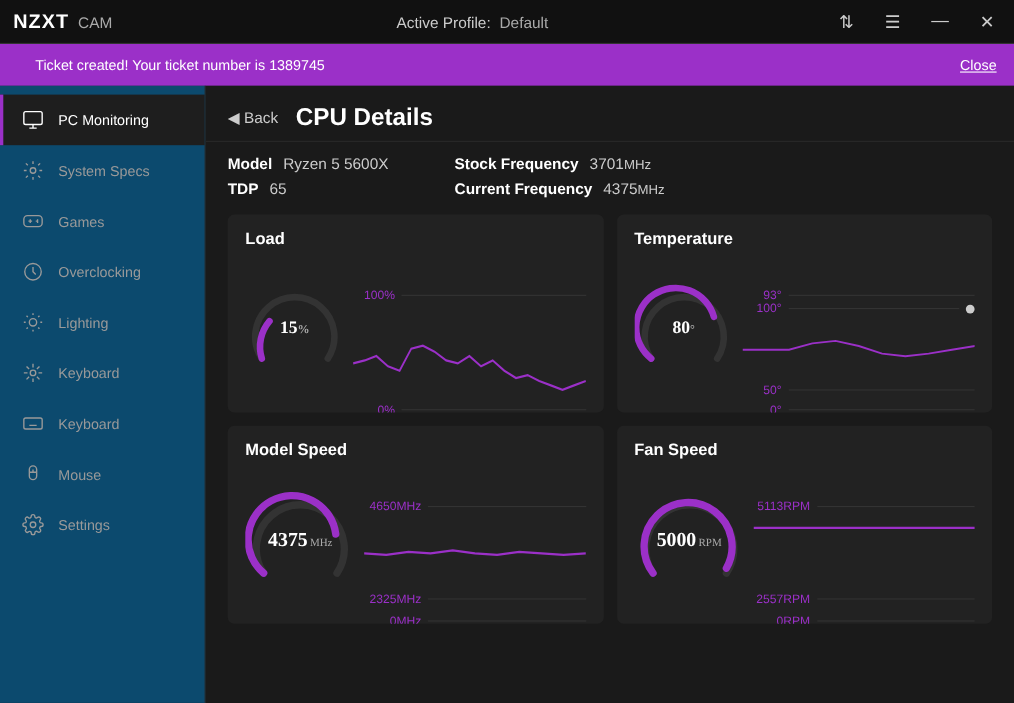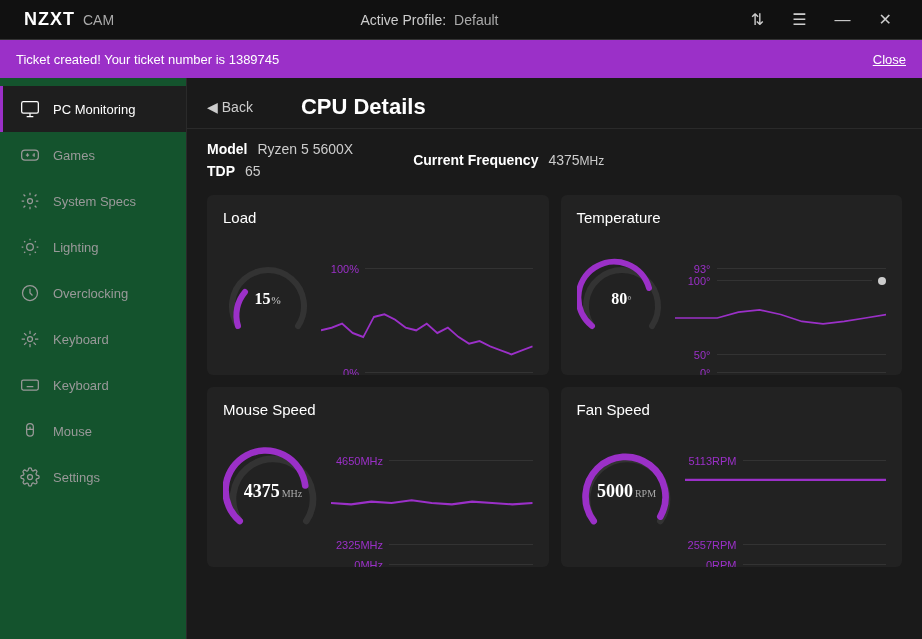--- a/index.html
+++ b/index.html
@@ -13,21 +13,21 @@
       position: relative;
     }
 
     
     .title-bar {
       background: #111;
       height: 40px;
       display: flex;
       align-items: center;
       justify-content: space-between;
-      padding: 0 24px;
+      padding: 0 12px;
       border-bottom: 1px solid #333;
     }
     .title-bar-left {
       display: flex;
       align-items: center;
       gap: 8px;
     }
     .nzxt-logo {
       font-size: 18px;
       font-weight: 900;
@@ -64,40 +64,40 @@
 
     
     .notification-bar {
       background: #9b30c8;
       height: 38px;
       display: flex;
       align-items: center;
       justify-content: space-between;
       padding: 0 16px;
     }
-    .notification-text { font-size: 13px; color: #fff; }
+    .notification-text { font-size: 13px; color: #fff; margin-left: 16px; }
     .notification-close {
       background: none;
       border: none;
       color: #fff;
       cursor: pointer;
       font-size: 13px;
       text-decoration: underline;
     }
 
     
     .main-layout {
       display: flex;
       height: calc(639px - 40px - 38px);
     }
 
     
     .sidebar {
       width: 187px;
-      background: #14532d;
+      background: #0c4a6e;
       border-right: 1px solid #2a2a2a;
       display: flex;
       flex-direction: column;
       padding-top: 8px;
     }
     .sidebar-item {
       display: flex;
       align-items: center;
       gap: 12px;
       padding: 12px 16px;
@@ -145,21 +145,20 @@
       background: none;
       border: none;
       color: #ccc;
       cursor: pointer;
       font-size: 14px;
     }
     .page-title {
       font-size: 22px;
       font-weight: 600;
       color: #fff;
-      margin-left: 32px;
     }
 
     
     .info-row {
       display: flex;
       align-items: center;
       padding: 12px 20px 8px 20px;
       gap: 60px;
     }
     .info-group { display: flex; flex-direction: column; gap: 6px; }
@@ -178,21 +177,21 @@
     .card {
       background: #222;
       border-radius: 6px;
       padding: 14px 16px;
       position: relative;
       height: 180px;
       overflow: hidden;
     }
     .card-title {
       font-size: 15px;
-      font-weight: 400;
+      font-weight: 700;
       color: #fff;
       margin-bottom: 8px;
     }
 
     
     .gauge-area {
       display: flex;
       align-items: center;
       gap: 8px;
       height: 130px;
@@ -320,55 +319,55 @@
           <rect x="2" y="3" width="20" height="14" rx="2"></rect>
           <path d="M8 21h8M12 17v4"></path>
         </svg>
       </div>
       <span>PC Monitoring</span>
     </div>
 
     <div class="sidebar-item">
       <div class="sidebar-icon">
         <svg viewBox="0 0 24 24" fill="none" stroke="currentColor" stroke-width="1.5">
+          <circle cx="12" cy="12" r="3"></circle>
+          <path d="M12 2v3M12 19v3M4.22 4.22l2.12 2.12M17.66 17.66l2.12 2.12M2 12h3M19 12h3M4.22 19.78l2.12-2.12M17.66 6.34l2.12-2.12"></path>
+        </svg>
+      </div>
+      <span>System Specs</span>
+    </div>
+
+    <div class="sidebar-item">
+      <div class="sidebar-icon">
+        <svg viewBox="0 0 24 24" fill="none" stroke="currentColor" stroke-width="1.5">
           <rect x="2" y="6" width="20" height="12" rx="4"></rect>
           <path d="M7 12h4M9 10v4M15 12h2M17 10v4"></path>
         </svg>
       </div>
       <span>Games</span>
     </div>
 
     <div class="sidebar-item">
       <div class="sidebar-icon">
         <svg viewBox="0 0 24 24" fill="none" stroke="currentColor" stroke-width="1.5">
-          <circle cx="12" cy="12" r="3"></circle>
-          <path d="M12 2v3M12 19v3M4.22 4.22l2.12 2.12M17.66 17.66l2.12 2.12M2 12h3M19 12h3M4.22 19.78l2.12-2.12M17.66 6.34l2.12-2.12"></path>
-        </svg>
-      </div>
-      <span>System Specs</span>
+          <circle cx="12" cy="12" r="9"></circle>
+          <path d="M12 7v5l3 3"></path>
+        </svg>
+      </div>
+      <span>Overclocking</span>
     </div>
 
     <div class="sidebar-item">
       <div class="sidebar-icon">
         <svg viewBox="0 0 24 24" fill="none" stroke="currentColor" stroke-width="1.5">
           <circle cx="12" cy="12" r="4"></circle>
           <path d="M12 2v2M12 20v2M4.93 4.93l1.41 1.41M17.66 17.66l1.41 1.41M2 12h2M20 12h2M4.93 19.07l1.41-1.41M17.66 6.34l1.41-1.41"></path>
         </svg>
       </div>
       <span>Lighting</span>
-    </div>
-
-    <div class="sidebar-item">
-      <div class="sidebar-icon">
-        <svg viewBox="0 0 24 24" fill="none" stroke="currentColor" stroke-width="1.5">
-          <circle cx="12" cy="12" r="9"></circle>
-          <path d="M12 7v5l3 3"></path>
-        </svg>
-      </div>
-      <span>Overclocking</span>
     </div>
 
     <div class="sidebar-item">
       <div class="sidebar-icon">
         <svg viewBox="0 0 24 24" fill="none" stroke="currentColor" stroke-width="1.5">
           <circle cx="12" cy="12" r="3"></circle>
           <path d="M12 2v4M12 18v4M4.93 4.93l2.83 2.83M16.24 16.24l2.83 2.83M2 12h4M18 12h4M4.93 19.07l2.83-2.83M16.24 7.76l2.83-2.83"></path>
         </svg>
       </div>
       <span>Keyboard</span>
@@ -423,20 +422,26 @@
           <span class="info-label">Model</span>
           <span class="info-value">Ryzen 5 5600X</span>
         </div>
         <div class="info-item">
           <span class="info-label">TDP</span>
           <span class="info-value">65</span>
         </div>
       </div>
       <div class="info-group">
         <div class="info-item">
+          <span class="info-label">Stock Frequency</span>
+          <span class="info-value">
+            <span>3701</span><span class="info-value-unit">MHz</span>
+          </span>
+        </div>
+        <div class="info-item">
           <span class="info-label">Current Frequency</span>
           <span class="info-value">
             <span>4375</span><span class="info-value-unit">MHz</span>
           </span>
         </div>
       </div>
     </div>
 
     <div class="cards-grid">
 
@@ -508,21 +513,21 @@
             <div style="height:6px"></div>
             <div class="chart-label-row">
               <span class="temp-deg">0°</span>
               <hr class="divider-line">
             </div>
           </div>
         </div>
       </div>
 
       <div class="card">
-        <div class="card-title">Mouse Speed</div>
+        <div class="card-title">Model Speed</div>
         <div class="gauge-area">
           <div class="gauge-wrap" style="width:100px;height:100px;">
             <svg class="gauge-svg" viewBox="0 0 90 90" style="width:100px;height:100px;">
               <path d="M 15 72 A 36 36 0 1 1 75 72" fill="none" stroke="#333" stroke-width="6" stroke-linecap="round"></path>
 
               <path d="M 15 72 A 36 36 0 1 1 74 40" fill="none" stroke="#9b30c8" stroke-width="6" stroke-linecap="round"></path>
             </svg>
             <div class="gauge-value-large">
               <span class="gauge-num-large">4375</span>
                 <span class="gauge-unit-large">MHz</span>

